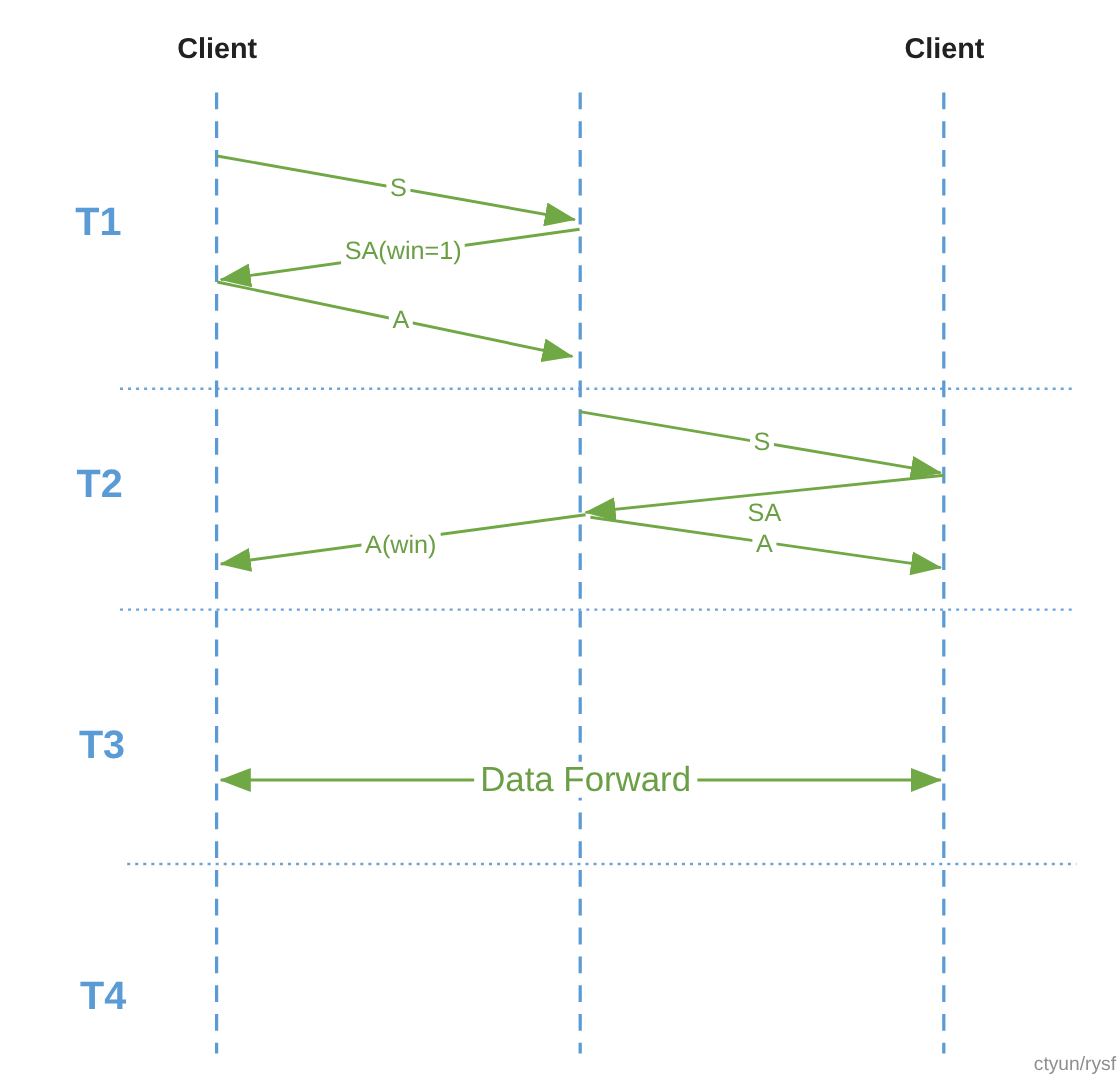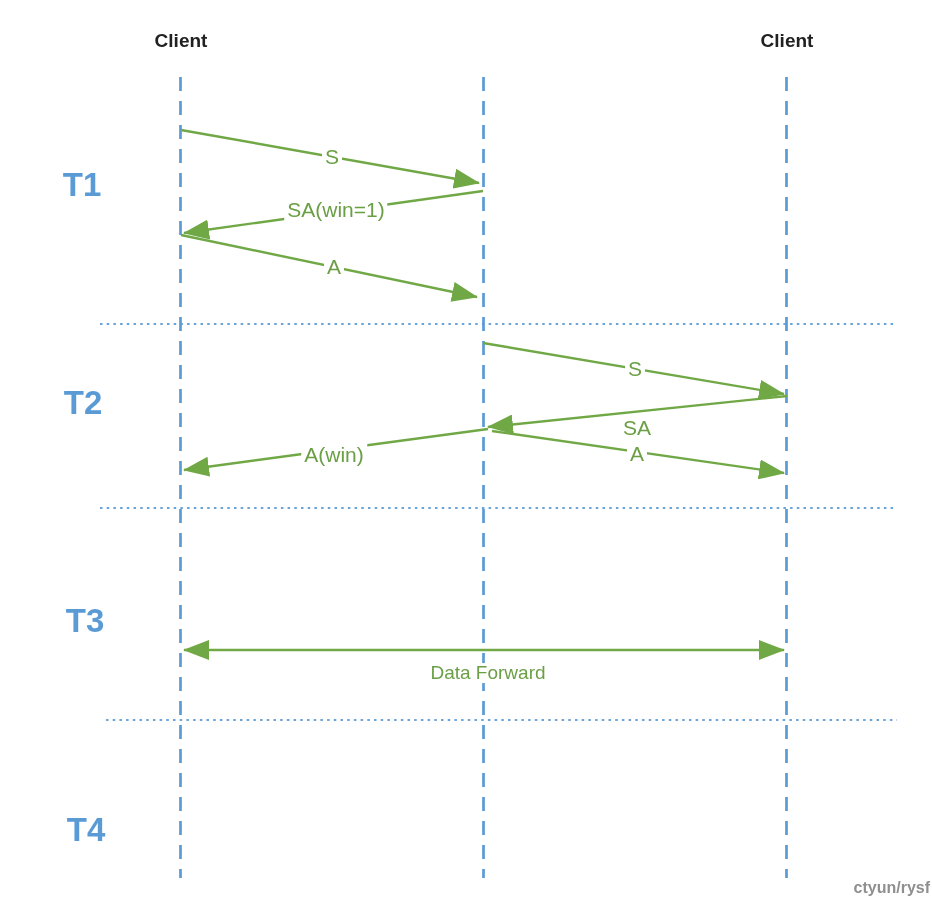--- a/index.html
+++ b/index.html
@@ -14,41 +14,41 @@
     position:relative;
     width:932px;height:900px;
     background:#ffffff;
     font-family:"Liberation Sans", sans-serif;
     overflow:hidden;
   }
   #diagram-svg{position:absolute;left:0;top:0;}
   .actor-label{
     position:absolute;
     transform:translate(-50%,-50%);
-    font-size:19px;font-weight:600;color:var(--header);
+    font-size:24px;font-weight:600;color:var(--header);
     white-space:nowrap;letter-spacing:0px;
   }
   .phase-label{
     position:absolute;
     transform:translate(-50%,-50%);
     font-size:33px;font-weight:700;color:var(--blue);
     white-space:nowrap;
   }
   .msg-label{
     position:absolute;
     transform:translate(-50%,-50%);
     font-size:21px;color:var(--label-green);
     background:#ffffff;padding:0 3px;
     white-space:nowrap;line-height:1.05;
   }
-  .msg-label.big{font-size:19px;padding:0 5px;margin-top:23px;}
+  .msg-label.big{font-size:29px;padding:0 5px;}
   .watermark{
     position:absolute;
     right:2px;top:879px;
-    font-size:16px;font-weight:700;color:var(--wm);
+    font-size:16px;font-weight:400;color:var(--wm);
     white-space:nowrap;
   }
 </style>
 </head>
 <body>
 
 <div id="stage">
 
   <svg id="diagram-svg" width="932" height="900" viewBox="0 0 932 900">
     <defs>

